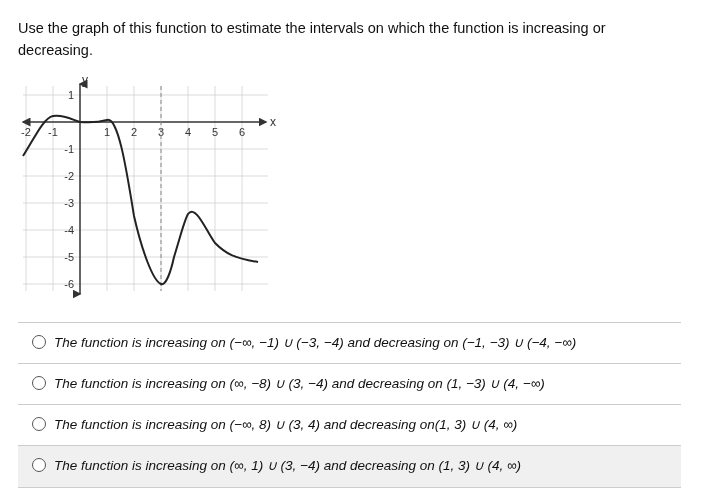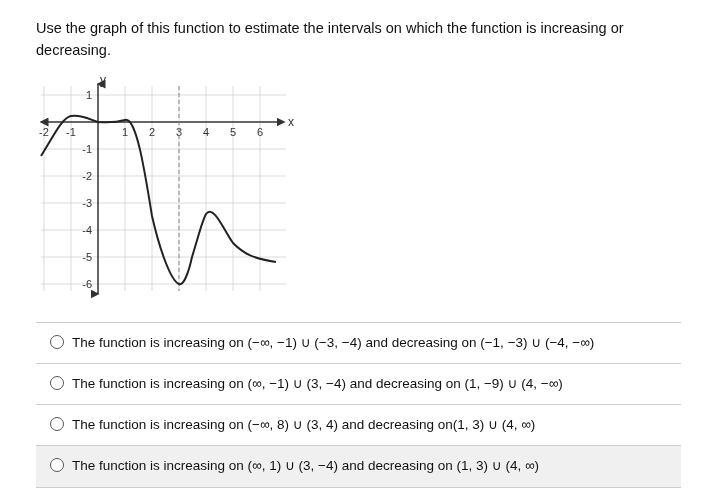--- a/index.html
+++ b/index.html
@@ -6,21 +6,21 @@
     body {
       width: 703px;
       height: 500px;
       background: #fff;
       font-family: Georgia, 'Times New Roman', serif;
       font-size: 14px;
       color: #111;
       overflow: hidden;
     }
     .page {
-      padding: 18px 22px 12px 36px;
+      padding: 18px 22px 12px 18px;
     }
     .question-text {
       font-size: 14.5px;
       line-height: 1.5;
       margin-bottom: 14px;
       font-family: Arial, sans-serif;
     }
     .content-area {
       display: flex;
       gap: 18px;
@@ -35,20 +35,21 @@
     .graph-svg {
       width: 270px;
       height: 230px;
     }
     .options-area {
       display: flex;
       flex-direction: column;
       gap: 0;
       width: 100%;
       border-top: 1px solid #ccc;
+      font-style: italic;
     }
     .option-row {
       display: flex;
       align-items: flex-start;
       gap: 8px;
       padding: 10px 14px;
       border-bottom: 1px solid #ccc;
       cursor: pointer;
       font-family: Arial, sans-serif;
       font-size: 13.5px;
@@ -182,21 +183,21 @@
   <div class="options-area">
     <div class="option-row">
       <div class="option-radio"></div>
       <div class="option-text">
         The function is increasing on (−∞, −1) ∪ (−3, −4) and decreasing on (−1, −3) ∪ (−4, −∞)
       </div>
     </div>
     <div class="option-row">
       <div class="option-radio"></div>
       <div class="option-text">
-        The function is increasing on (∞, −1) ∪ (3, −4) and decreasing on (1, −9) ∪ (4, −∞)
+        The function is increasing on (∞, −8) ∪ (3, −4) and decreasing on (1, −3) ∪ (4, −∞)
       </div>
     </div>
     <div class="option-row">
       <div class="option-radio"></div>
       <div class="option-text">
         The function is increasing on (−∞, 8) ∪ (3, 4) and decreasing on(1, 3) ∪ (4, ∞)
       </div>
     </div>
     <div class="option-row">
       <div class="option-radio"></div>

